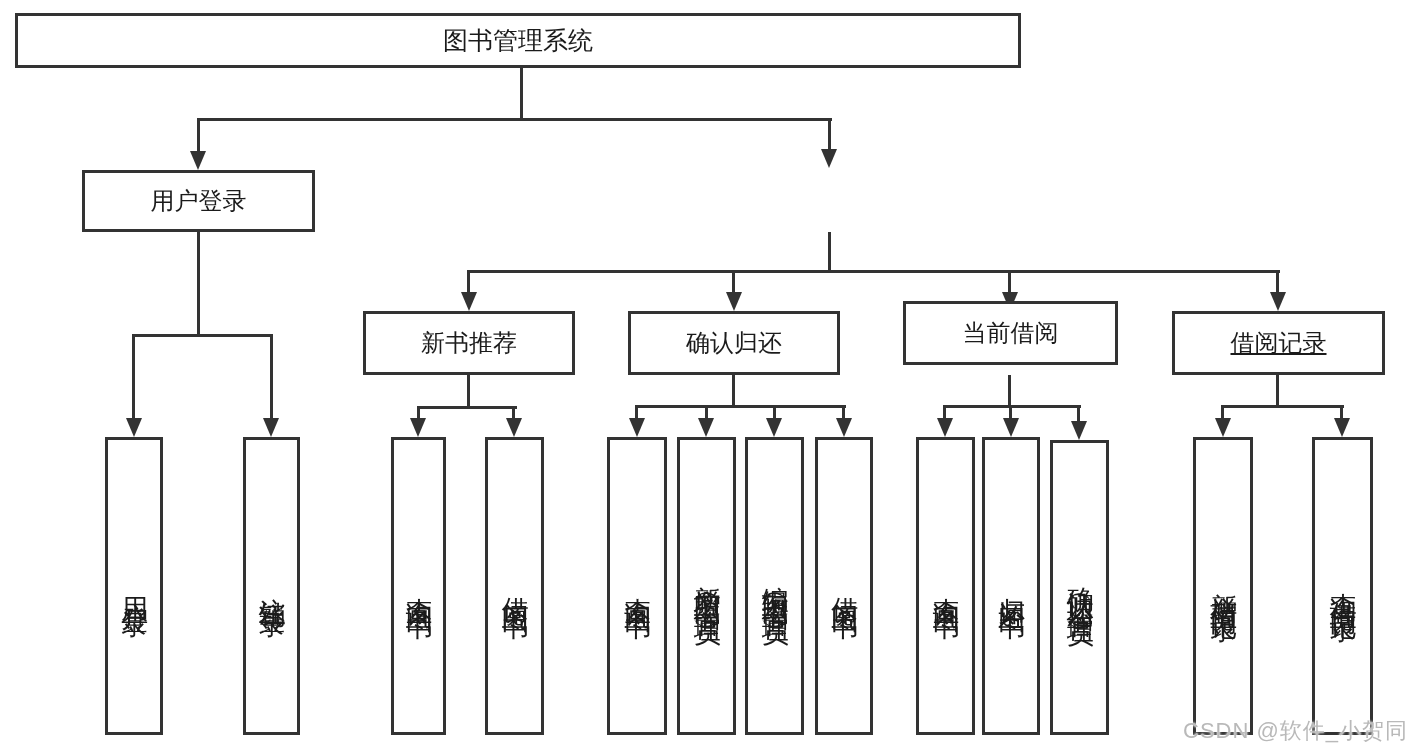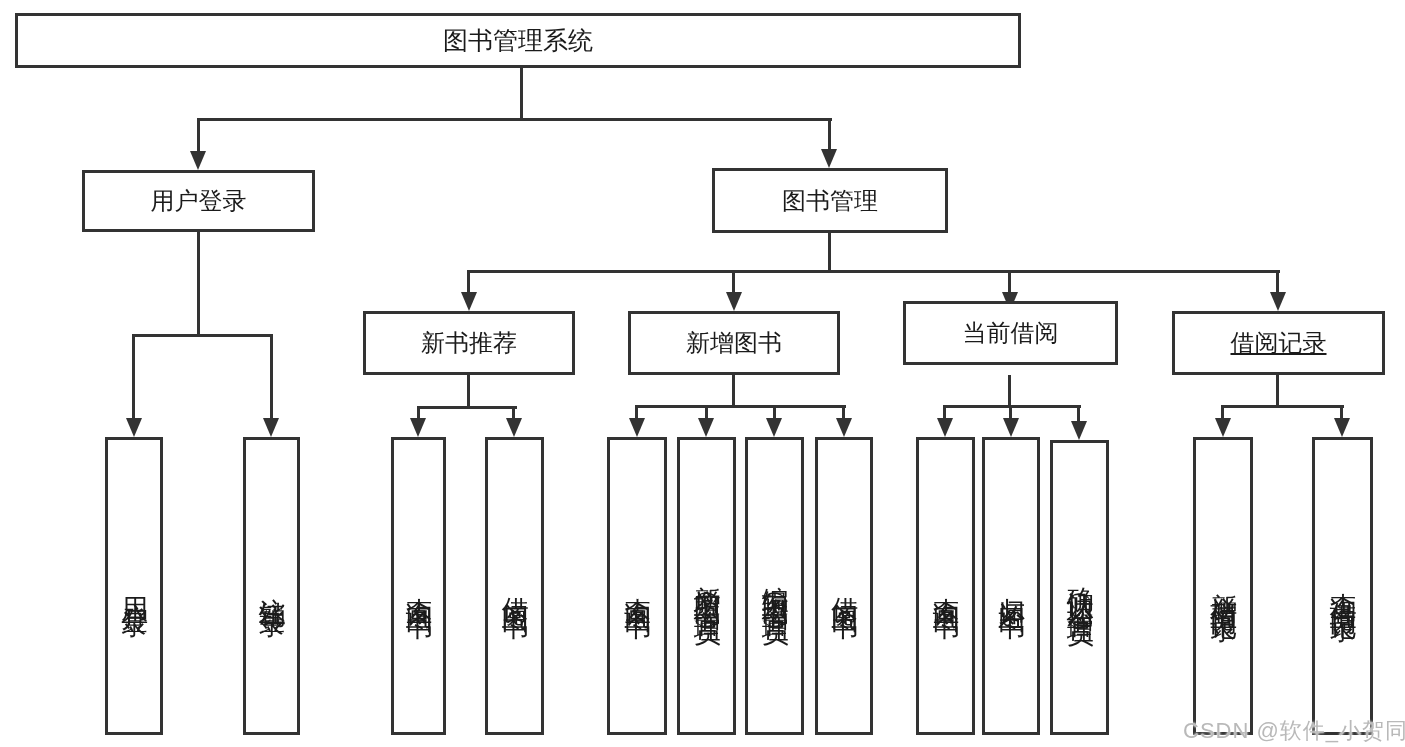--- a/index.html
+++ b/index.html
@@ -94,29 +94,26 @@
   <div class="line" style="left:1340px;top:405px;width:3px;height:14px;"></div>
   <div class="arrow" style="left:1334px;top:418px;"></div>
 
   <div class="box root" style="left:15px;top:13px;width:1006px;height:55px;">
     <span class="htext">图书管理系统</span>
   </div>
 
   <div class="box" style="left:82px;top:170px;width:233px;height:62px;">
     <span class="htext">用户登录</span>
   </div>
-  <div class="box" style="left:712px;top:168px;width:236px;height:65px;">
-    <span class="htext">图书管理</span>
-  </div>
 
   <div class="box" style="left:363px;top:311px;width:212px;height:64px;">
     <span class="htext">新书推荐</span>
   </div>
   <div class="box" style="left:628px;top:311px;width:212px;height:64px;">
-    <span class="htext">新增图书</span>
+    <span class="htext">确认归还</span>
   </div>
   <div class="box" style="left:903px;top:301px;width:215px;height:64px;">
     <span class="htext">当前借阅</span>
   </div>
   <div class="box" style="left:1172px;top:311px;width:213px;height:64px;text-decoration:underline;">
     <span class="htext">借阅记录</span>
   </div>
 
   <div class="box" style="left:105px;top:437px;width:58px;height:298px;">
     <span class="vtext">用户登录</span>

